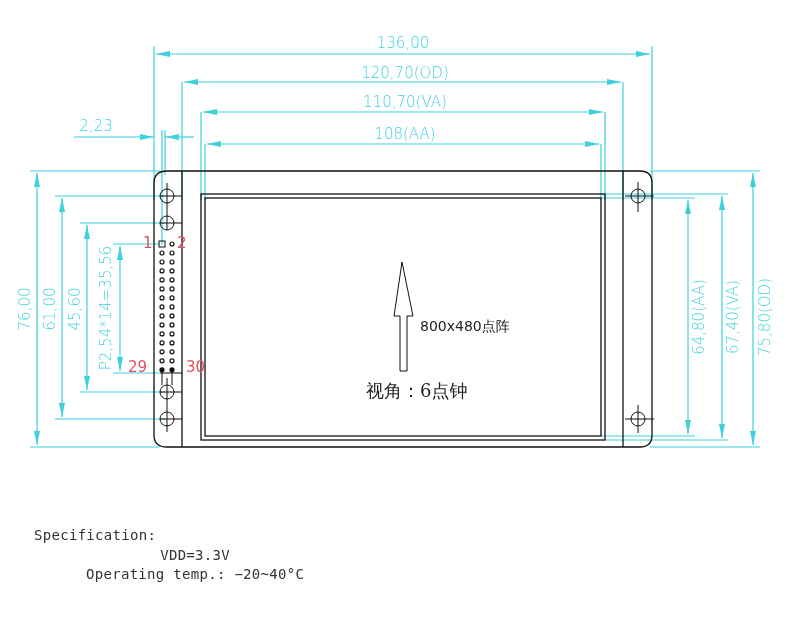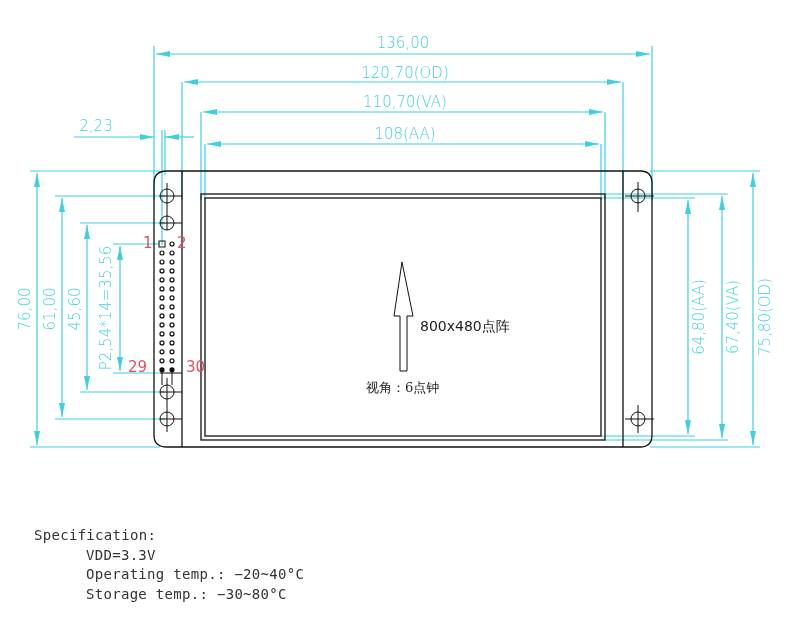--- a/index.html
+++ b/index.html
@@ -1,21 +1,21 @@
 <!DOCTYPE html>
 <html><head>
 <meta charset="utf-8">
 <style>
   html,body{margin:0;padding:0;background:#ffffff;}
   body{width:798px;height:639px;position:relative;overflow:hidden;font-family:"DejaVu Sans",sans-serif;}
   #drawing{position:absolute;left:0;top:0;width:798px;height:480px;}
   .dimtxt{font-family:"DejaVu Sans",sans-serif;font-size:15px;fill:#3fd0dd;font-weight:300;}
   .pinlbl{font-family:"DejaVu Sans",sans-serif;font-size:15px;fill:#e05060;}
   .spec{position:absolute;left:34px;top:526px;font-family:"DejaVu Sans Mono",monospace;font-size:14px;color:#333;line-height:19.6px;letter-spacing:0.3px;}
-  .spec .indent{padding-left:52px;}
+  .spec .indent{padding-left:52px;text-align:center;}
   .cn{position:absolute;font-family:"DejaVu Serif",serif;color:#222;font-size:14px;}
 </style>
 </head>
 <body>
 
 <svg id="drawing" width="798" height="480" viewBox="0 0 798 480" xmlns="http://www.w3.org/2000/svg">
   <defs>
     <marker id="arr" viewBox="0 0 14 6" refX="14" refY="3" markerWidth="14" markerHeight="6" orient="auto-start-reverse" markerUnits="userSpaceOnUse">
       <path d="M0,0 L14,3 L0,6 z" fill="#3fd0dd"></path>
     </marker>
@@ -165,20 +165,19 @@
   <text class="dimtxt" transform="translate(111,308) rotate(-90)" text-anchor="middle">P2,54*14=35,56</text>
 
   <text class="dimtxt" transform="translate(704,317) rotate(-90)" text-anchor="middle">64,80(AA)</text>
   <text class="dimtxt" transform="translate(738,317) rotate(-90)" text-anchor="middle">67,40(VA)</text>
   <text class="dimtxt" transform="translate(770,317) rotate(-90)" text-anchor="middle">75,80(OD)</text>
 
   <path d="M402,262 L413,316 L407,316 L407,371 L400,371 L400,316 L394,316 Z" fill="none" stroke="#111" stroke-width="1"></path>
 </svg>
 
 <div class="cn" style="left:409px;top:318px;font-family:'DejaVu Sans',sans-serif;font-size:14px;padding-left:11px;">800x480点阵</div>
-<div class="cn" style="left:366px;top:379px;font-size:13px;">视角：6点钟</div>
+<div class="cn" style="left:366px;top:379px;font-size:18px;">视角：6点钟</div>
 
 <div class="spec">
   <div>Specification:</div>
   <div class="indent">VDD=3.3V</div>
   <div class="indent">Operating temp.: −20~40°C</div>
-  <div class="indent">Storage temp.: −30~80°C</div>
 </div>
 
 </body></html>

